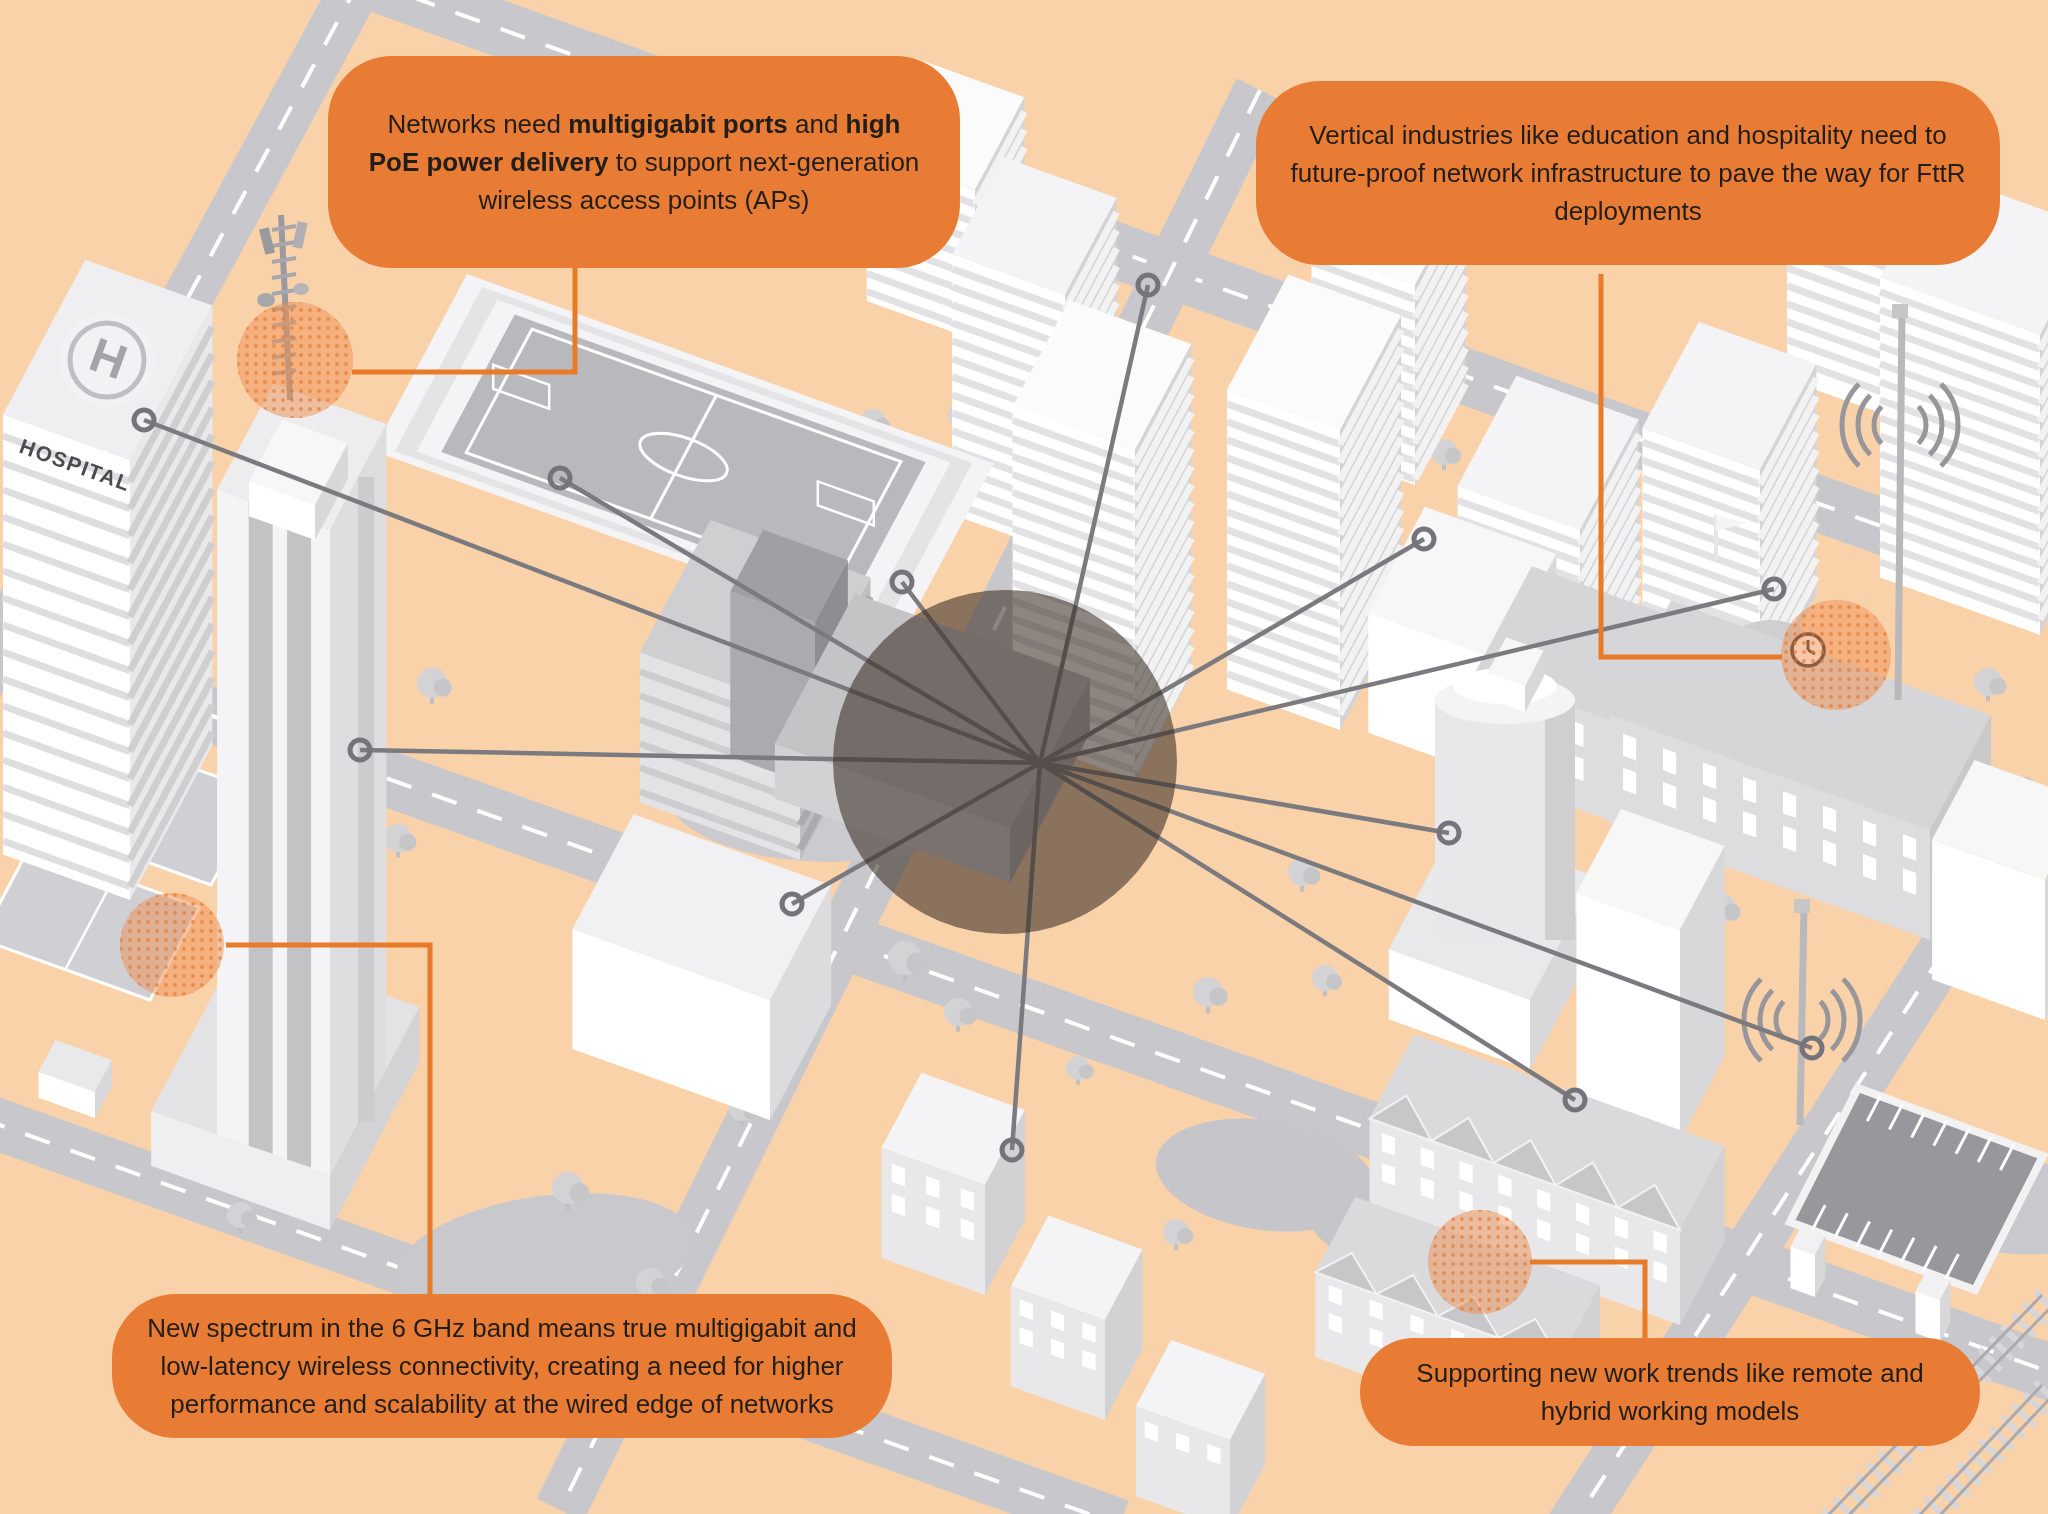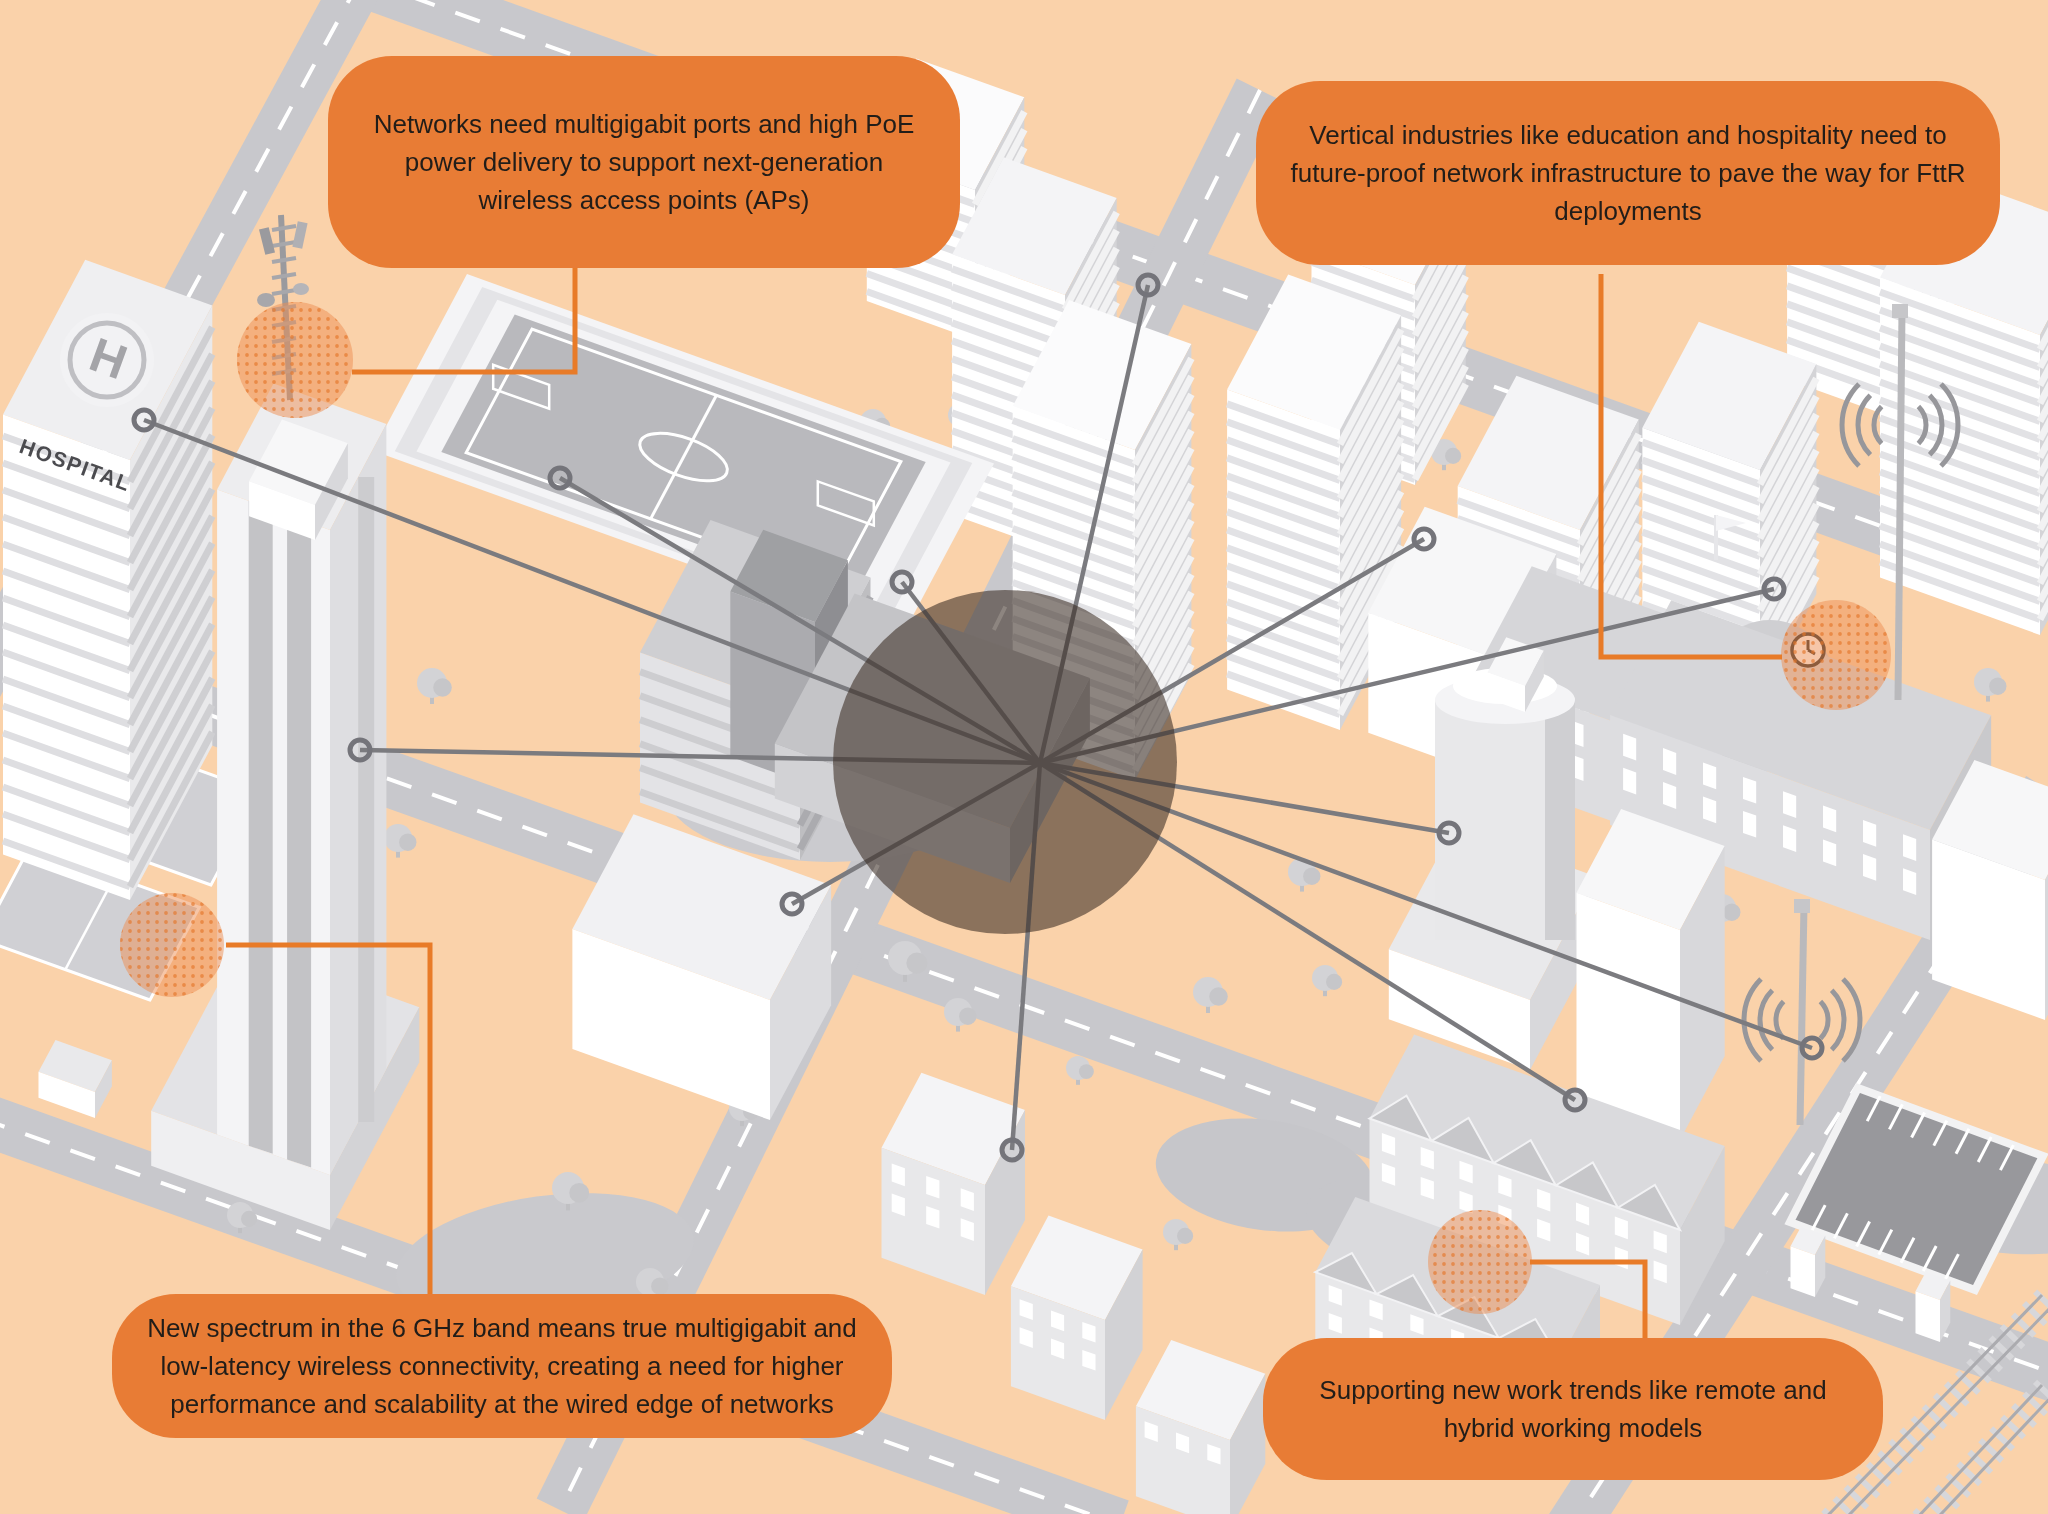--- a/index.html
+++ b/index.html
@@ -1,20 +1,20 @@
 <!DOCTYPE html>
 <html><head>
 <meta charset="utf-8">
 <style>
   html,body{margin:0;padding:0;background:#FAD2AA;font-family:"Liberation Sans",sans-serif;}
   #stage{position:relative;width:2048px;height:1514px;overflow:hidden;background:#FAD2AA;}
   #citysvg{position:absolute;left:0;top:0;}
   .callout{position:absolute;background:#E87C35;border-radius:64px;display:flex;align-items:center;justify-content:center;
            text-align:center;color:#211D19;font-size:26px;line-height:1.47;font-weight:500;padding:16px 34px;box-sizing:border-box;}
-  .callout b{font-weight:400;}
+  .callout b{font-weight:700;}
 </style>
 </head>
 <body>
 
 <div id="stage">
 
 <svg id="citysvg" width="2048" height="1514" viewBox="0 0 2048 1514">
   <defs>
     <pattern id="odots" width="9" height="9" patternUnits="userSpaceOnUse">
       <circle cx="4" cy="4" r="1.9" fill="#E4762A"></circle>
@@ -708,17 +708,17 @@
 </div>
 
 <div class="callout" id="co-tr" style="left:1256px;top:81px;width:744px;height:184px">
   <span><span>Vertical industries like education and hospitality need to future-proof network infrastructure to pave the way for FttR deployments</span></span>
 </div>
 
 <div class="callout" id="co-bl" style="left:112px;top:1294px;width:780px;height:144px">
   <span><span>New spectrum in the 6 GHz band means true multigigabit and low-latency wireless connectivity, creating a need for higher performance and scalability at the wired edge of networks</span></span>
 </div>
 
-<div class="callout" id="co-br" style="left:1263px;top:1338px;width:620px;height:142px">
+<div class="callout" id="co-br" style="left:1360px;top:1338px;width:620px;height:108px">
   <span><span>Supporting new work trends like remote and hybrid working models</span></span>
 </div>
 
 </div>
 
 </body></html>

